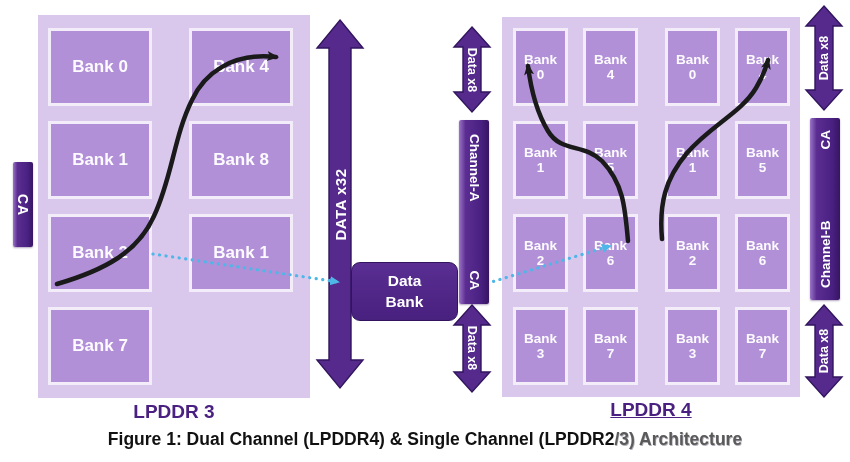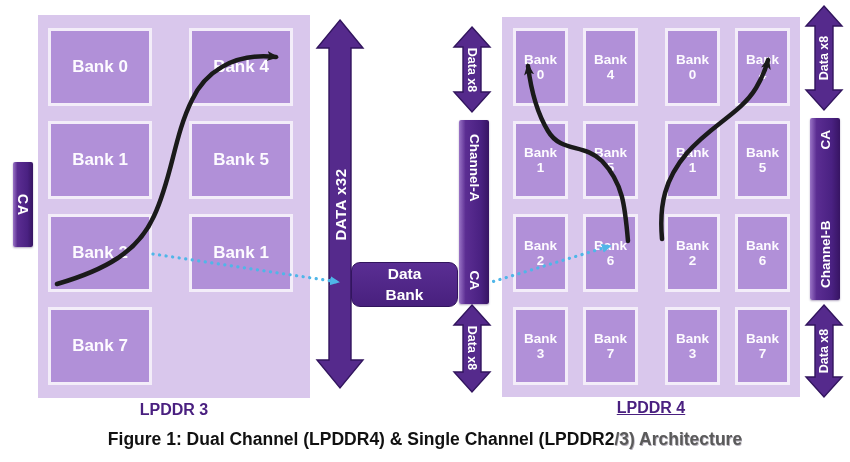--- a/index.html
+++ b/index.html
@@ -39,26 +39,26 @@
   .channel-b .rot{width:182px;justify-content:space-between;padding:0 12px;box-sizing:border-box;font-size:13.5px;}
   
   .arrowlabel{position:absolute;color:#fff;font-weight:bold;text-align:center;white-space:nowrap;}
   .lbl-x32{left:265px;top:196px;width:150px;font-size:15px;letter-spacing:.5px;transform:rotate(-90deg);}
   .lbl-x8{width:90px;font-size:12.5px;}
   .lbl-x8.m-top{left:427px;top:63px;transform:rotate(90deg);}
   .lbl-x8.m-bot{left:427px;top:341px;transform:rotate(90deg);}
   .lbl-x8.r-top{left:779px;top:51px;transform:rotate(-90deg);}
   .lbl-x8.r-bot{left:779px;top:344px;transform:rotate(-90deg);}
   
-  .datapath{position:absolute;left:351px;top:262px;width:107px;height:45px;border-radius:9px;
+  .datapath{position:absolute;left:351px;top:262px;width:107px;height:59px;border-radius:9px;
       background:linear-gradient(to bottom,#5a2e93,#48207e);border:1px solid var(--accent-dark);
       box-sizing:border-box;display:flex;flex-direction:column;align-items:center;justify-content:center;
       color:#fff;font-weight:bold;font-size:15.5px;line-height:1.3;}
   
-  .blocktitle{position:absolute;color:var(--label);font-weight:bold;font-size:16px;text-align:center;}
+  .blocktitle{position:absolute;color:var(--label);font-weight:bold;font-size:19px;text-align:center;}
   .blocktitle.l3{left:38px;top:401px;width:272px;}
   .blocktitle.l4{left:502px;top:399px;width:298px;text-decoration:underline;}
   
   .logo{position:absolute;left:340px;top:385px;width:150px;text-align:center;line-height:1;}
   .logo .name{color:#6b3f97;font-weight:bold;font-size:21px;letter-spacing:.5px;}
   .logo .name sup{font-size:8px;vertical-align:10px;}
   .logo .tagline{color:#a6a6a6;font-size:8px;letter-spacing:1.6px;margin-top:2px;}
   
   .caption{position:absolute;left:0;right:0;top:429px;text-align:center;font-weight:bold;
       font-size:17.5px;color:#111;}
@@ -81,21 +81,21 @@
     <div class="bank l">
         <span>Bank 0</span>
       </div>
     <div class="bank l">
         <span>Bank 4</span>
       </div>
     <div class="bank l">
         <span>Bank 1</span>
       </div>
     <div class="bank l">
-        <span>Bank 5</span>
+        <span>Bank 8</span>
       </div>
     <div class="bank l">
         <span>Bank 2</span>
       </div>
     <div class="bank l">
         <span>Bank 1</span>
       </div>
     <div class="bank l">
         <span>Bank 7</span>
       </div>

